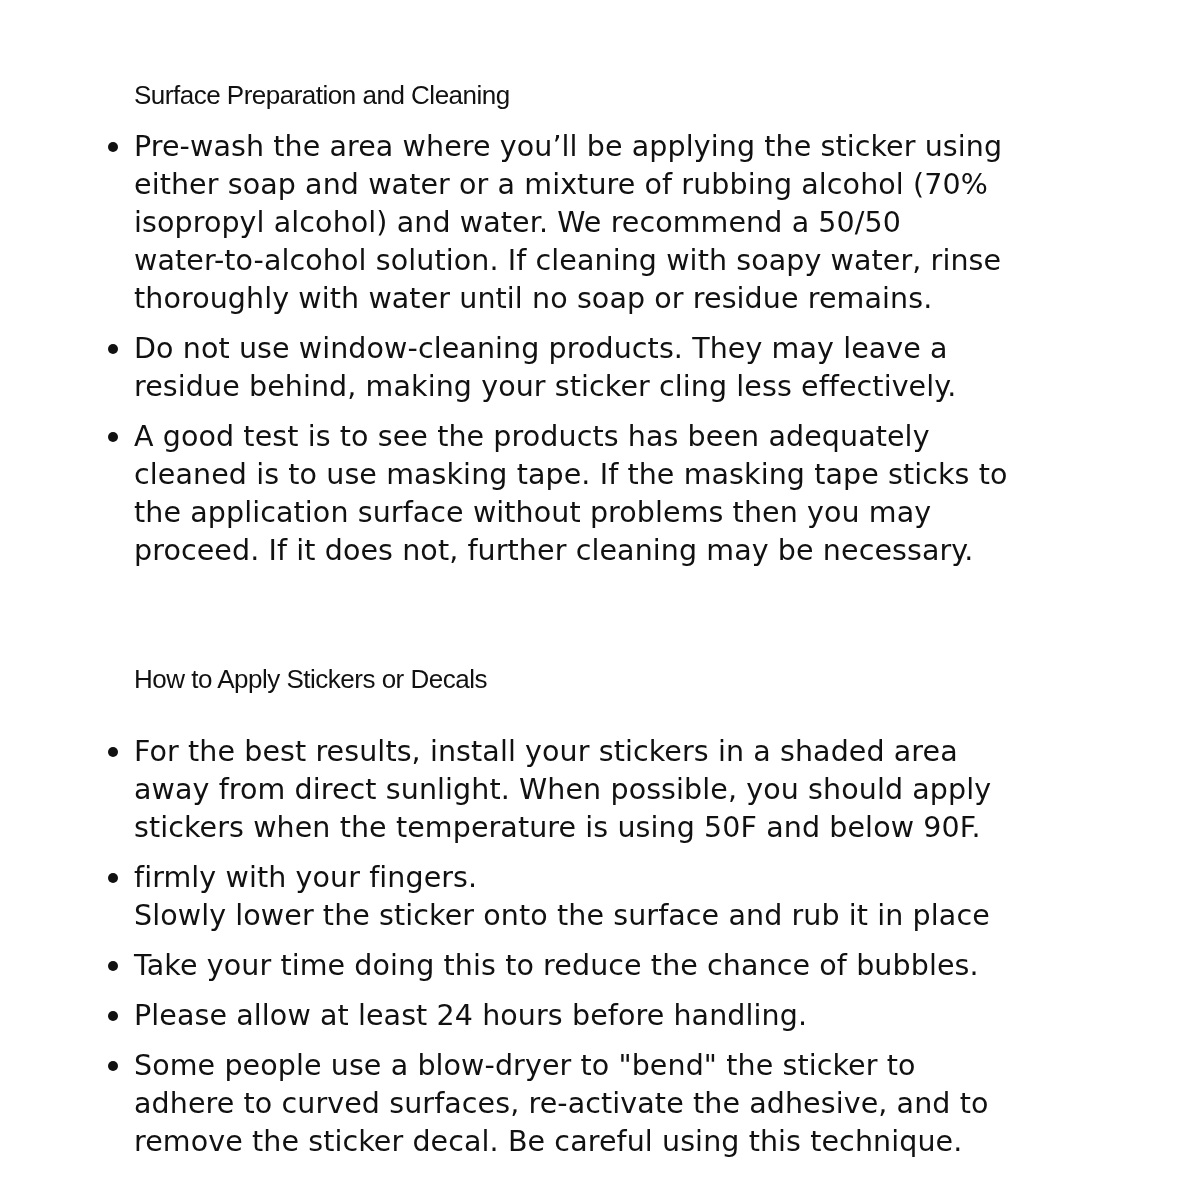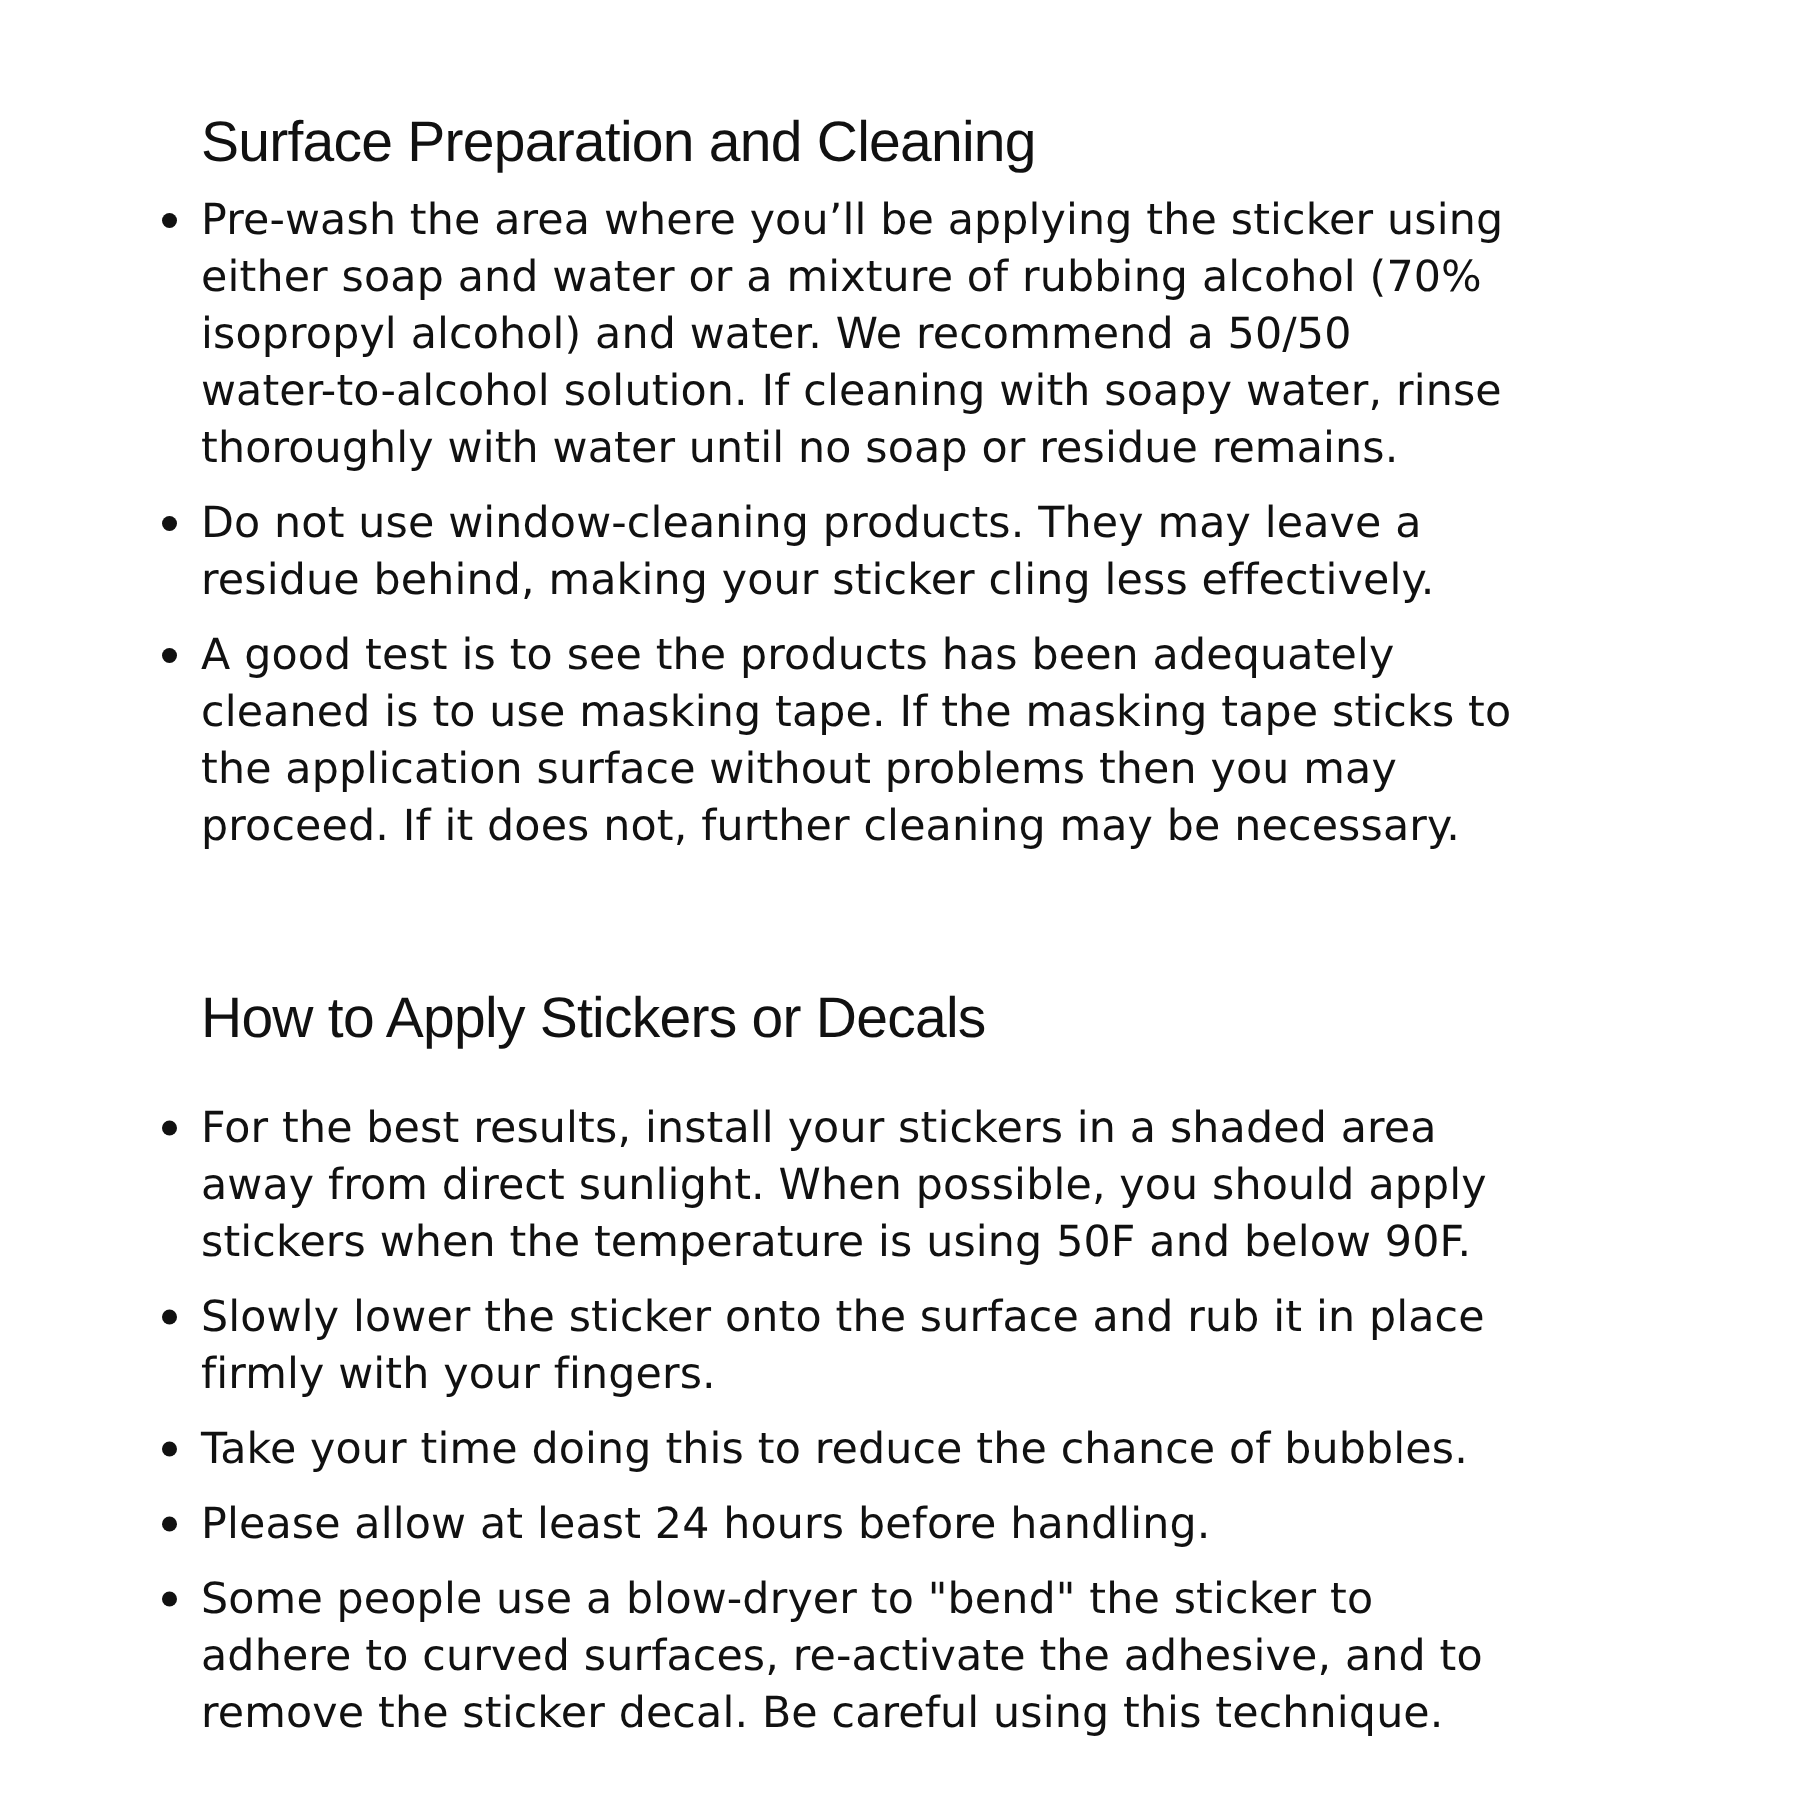--- a/index.html
+++ b/index.html
@@ -18,21 +18,21 @@
       position: absolute;
       left: 0;
       width: 1200px;
     }
     .section-title {
       position: absolute;
       left: 134px;
       margin: 0;
       font-family: "Liberation Sans", sans-serif;
       font-weight: normal;
-      font-size: 38px;
+      font-size: 26px;
       line-height: 44px;
       letter-spacing: -0.5px;
       color: #111111;
       white-space: nowrap;
     }
     .bullet-list {
       position: absolute;
       left: 0;
       margin: 0;
       padding: 0;
@@ -97,22 +97,22 @@
   <h2 class="section-title" style="top:657px;">How to Apply Stickers or Decals</h2>
   <ul class="bullet-list" style="top:712px;margin-top:21px;">
     <li class="bullet-item">
       <span class="bullet-dot"></span>
       <span class="line">For the best results, install your stickers in a shaded area</span>
       <span class="line">away from direct sunlight. When possible, you should apply</span>
       <span class="line">stickers when the temperature is using 50F and below 90F.</span>
     </li>
     <li class="bullet-item">
       <span class="bullet-dot"></span>
+      <span class="line">firmly with your fingers.</span>
       <span class="line">Slowly lower the sticker onto the surface and rub it in place</span>
-      <span class="line">firmly with your fingers.</span>
     </li>
     <li class="bullet-item">
       <span class="bullet-dot"></span>
       <span class="line">Take your time doing this to reduce the chance of bubbles.</span>
     </li>
     <li class="bullet-item">
       <span class="bullet-dot"></span>
       <span class="line">Please allow at least 24 hours before handling.</span>
     </li>
     <li class="bullet-item">

